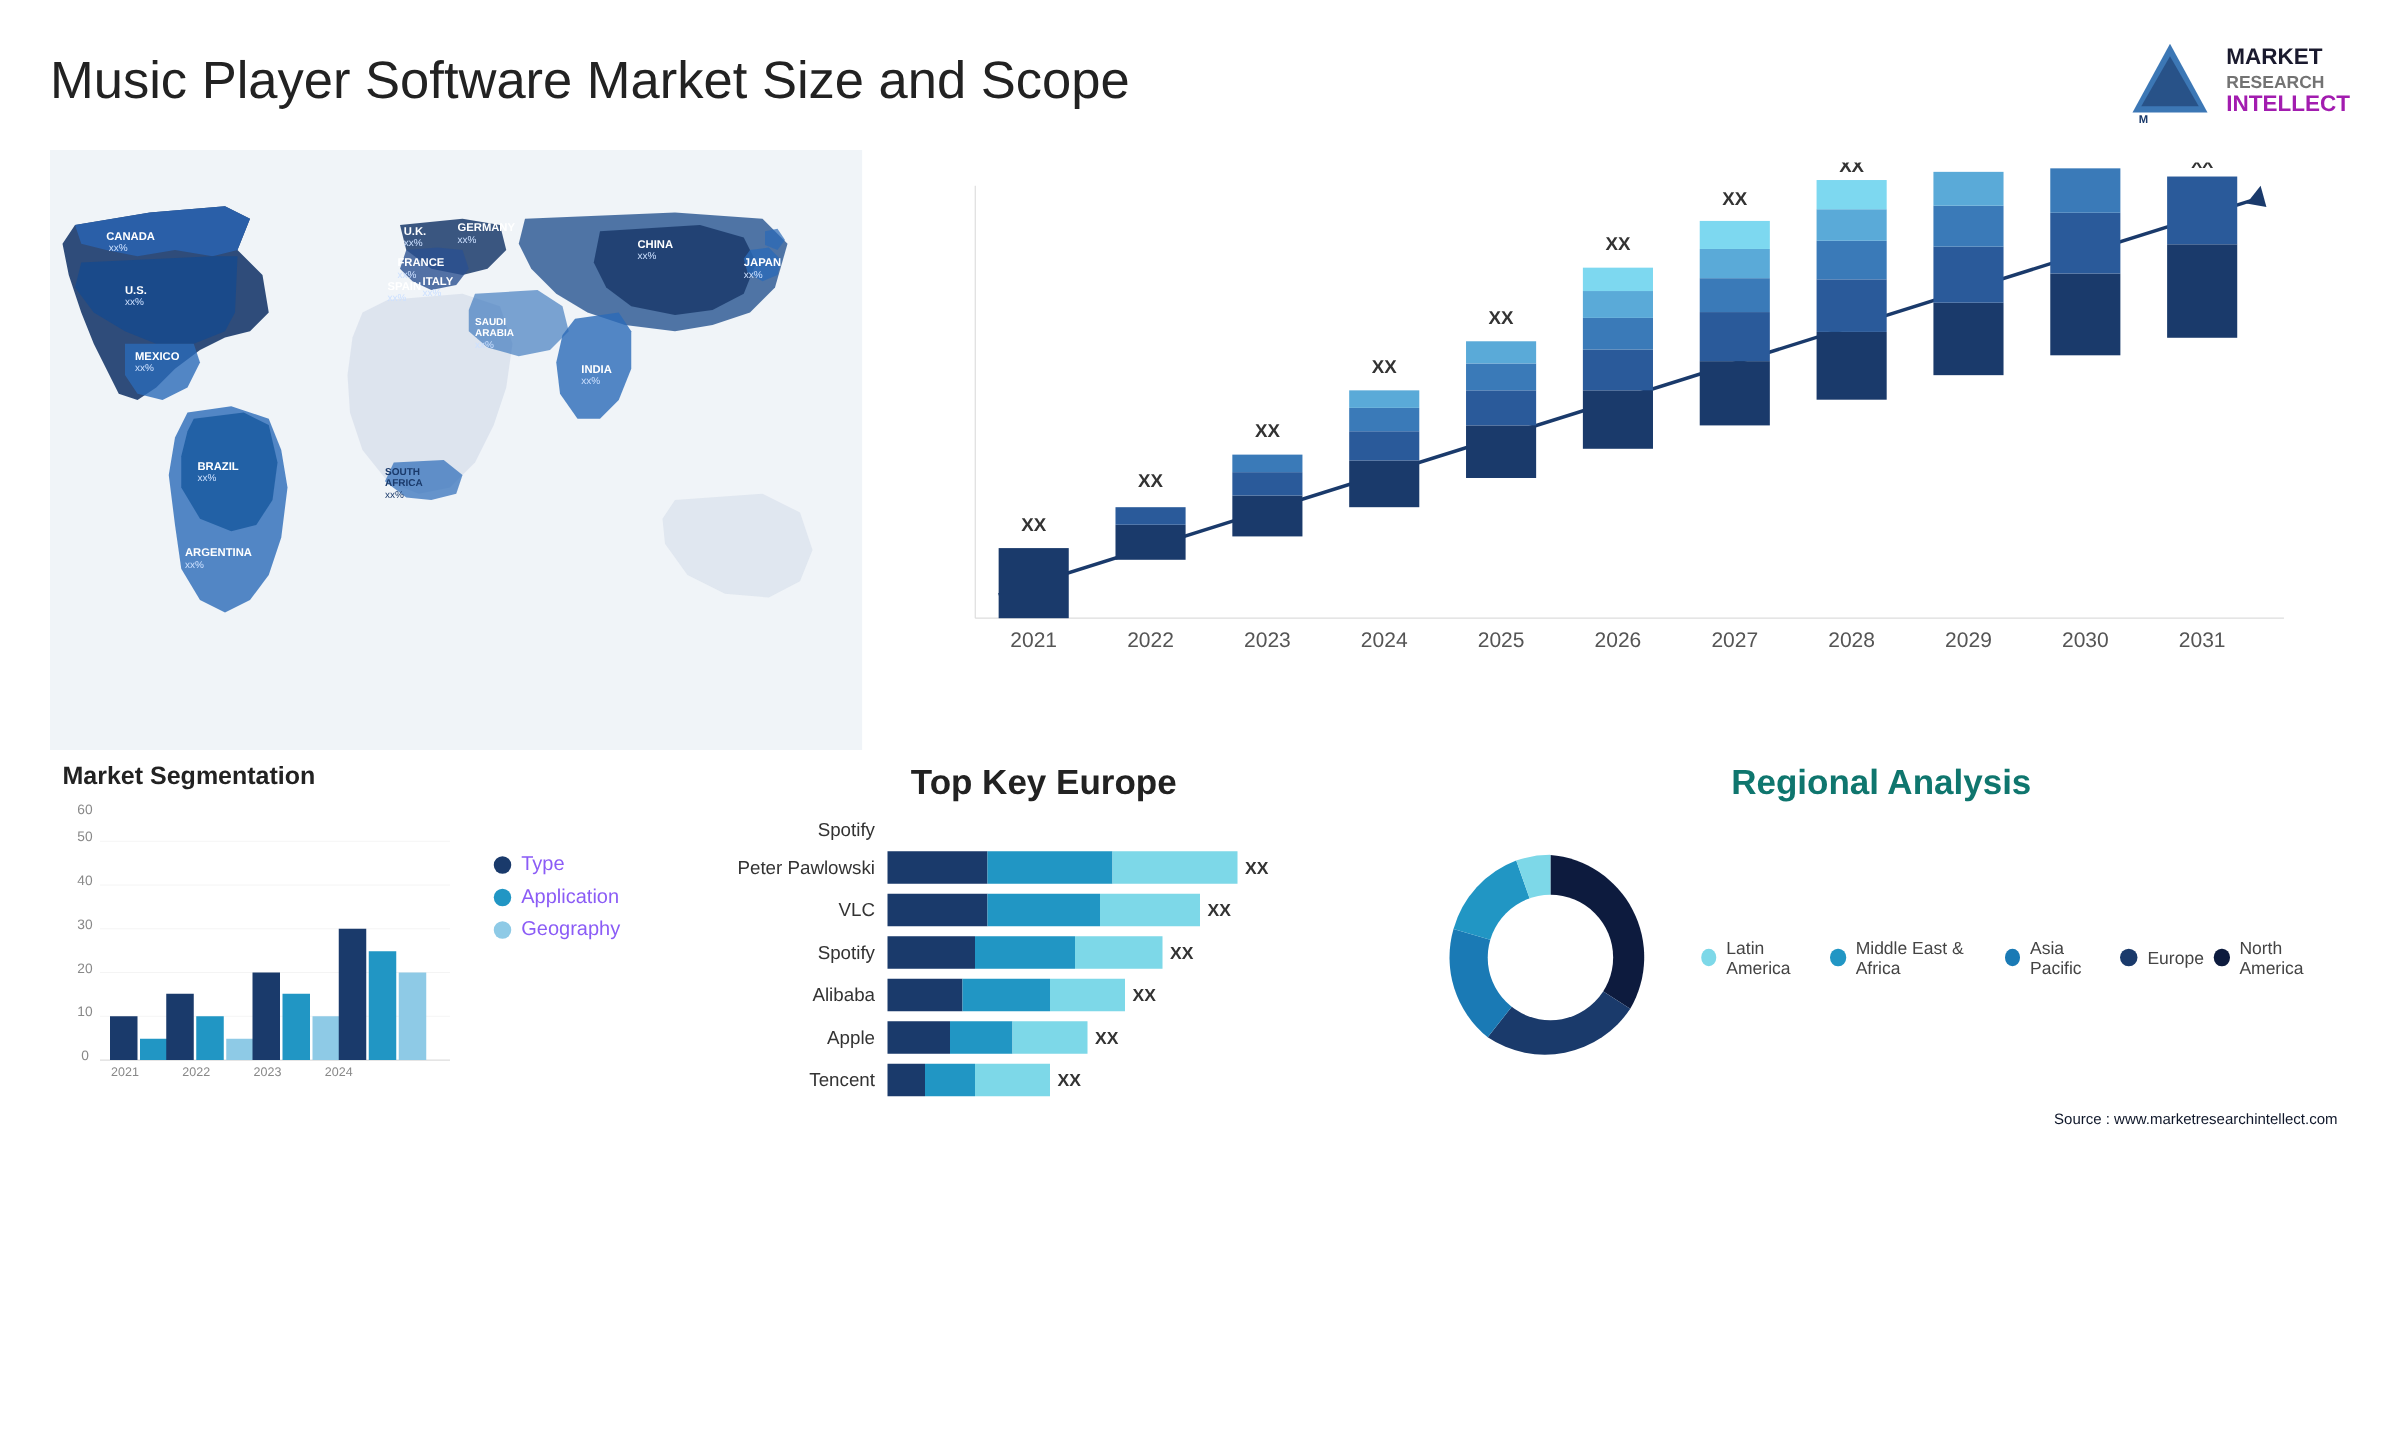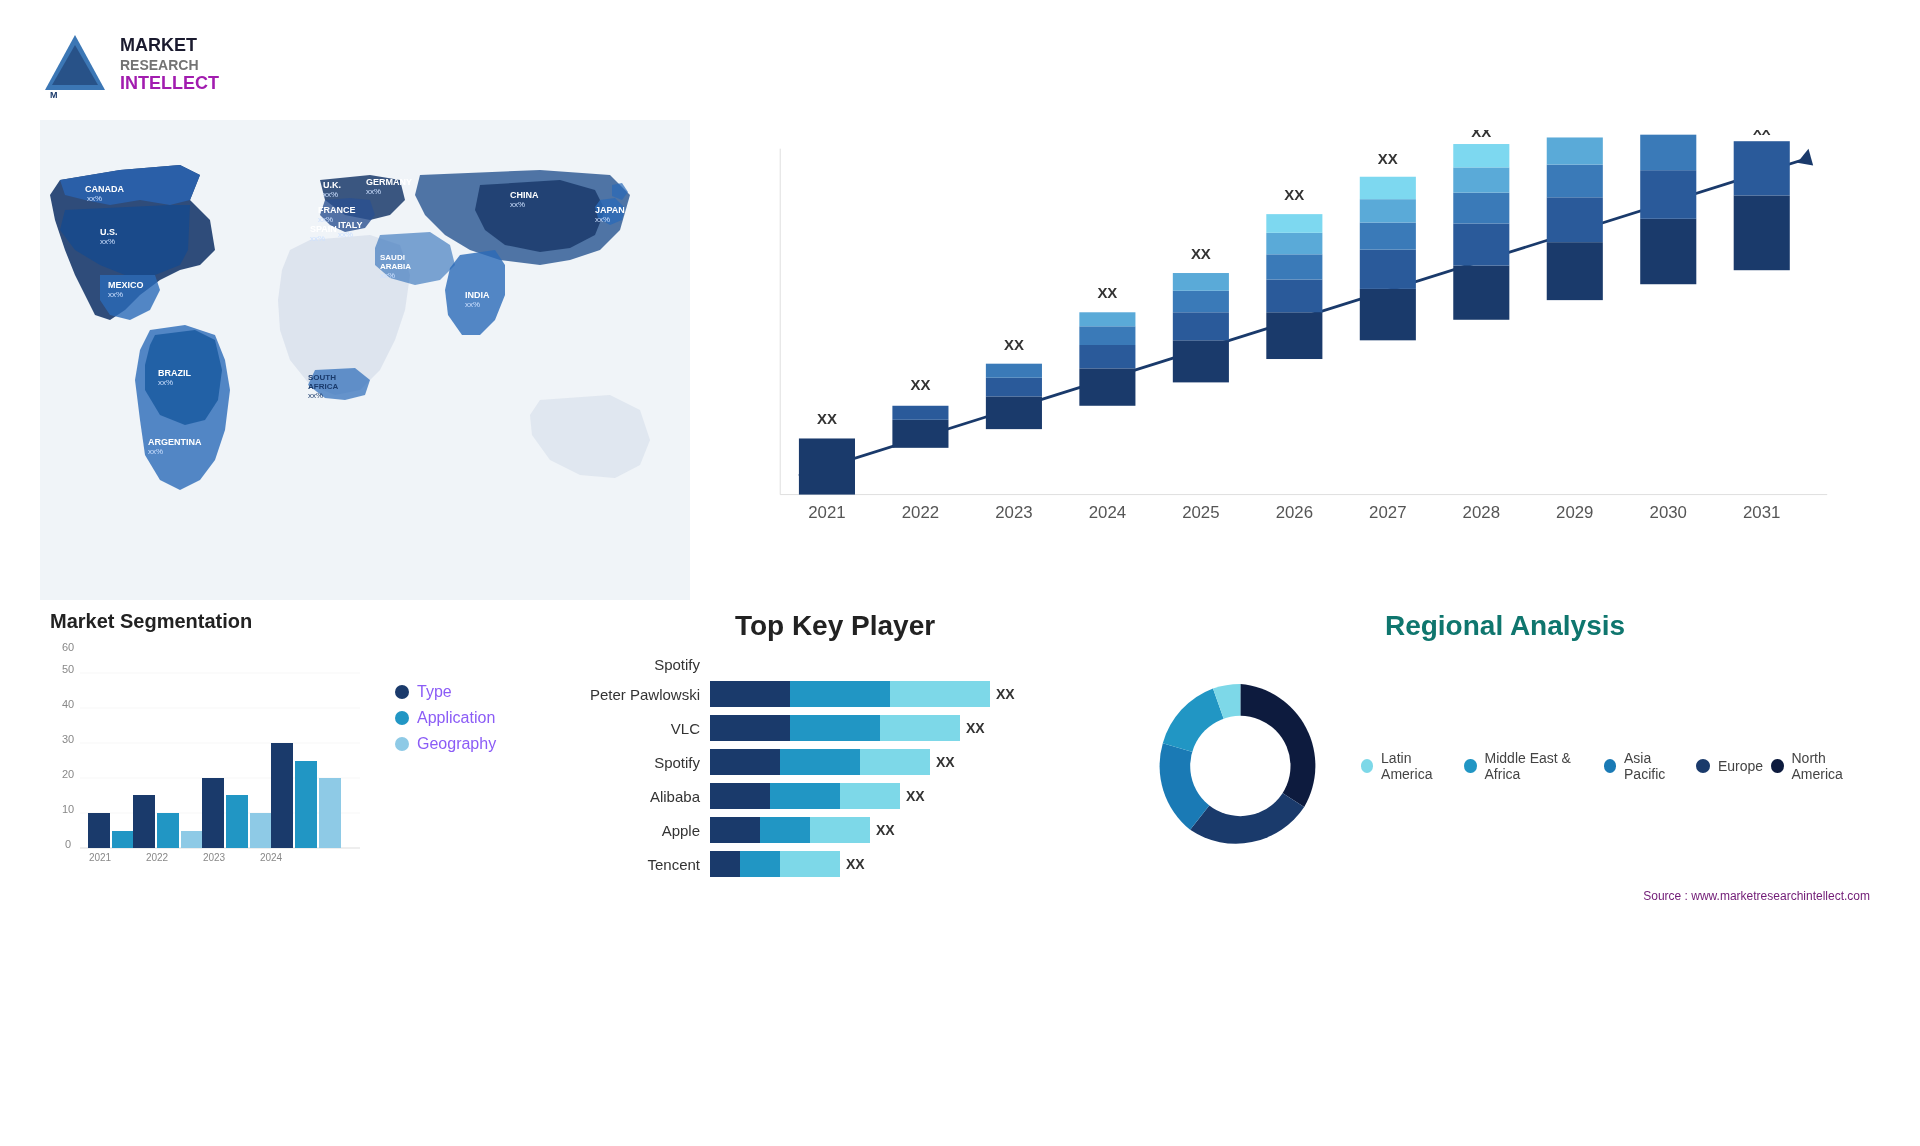--- a/index.html
+++ b/index.html
@@ -162,20 +162,21 @@
       height: 14px;
       border-radius: 50%;
     }
   </style>
 </head>
 <body>
 
 <div class="page-container">
 
   <div class="header">
+    <h1 class="page-title">Music Player Software Market Size and Scope</h1>
     <div class="logo-container">
 
       <svg class="logo-icon" viewBox="0 0 70 70" xmlns="http://www.w3.org/2000/svg">
         <polygon points="35,5 65,60 5,60" fill="#1a5fa8" opacity="0.85"></polygon>
         <polygon points="35,15 58,55 12,55" fill="#1a3a6b" opacity="0.6"></polygon>
         <text x="10" y="68" font-size="9" fill="#1a3a6b" font-weight="bold">M</text>
       </svg>
       <div class="logo-text">
         <span class="logo-text-market">MARKET</span>
         <span class="logo-text-research">RESEARCH</span>
@@ -412,21 +413,21 @@
             </div>
             <div class="legend-item">
               <div class="legend-dot dot-geo"></div>
               <span>Geography</span>
             </div>
           </div>
         </div>
       </div>
 
       <div style="padding: 0 10px;">
-        <h2 class="players-title">Top Key Player</h2>
+        <h2 class="players-title">Top Key Europe</h2>
 
         <div class="player-row">
           <div class="player-name">Spotify</div>
           <div class="player-bar-container"></div>
         </div>
 
         <div class="player-row">
           <div class="player-name">Peter Pawlowski</div>
           <div class="player-bar-container">
             <div class="player-bar" style="width:280px;">
@@ -536,20 +537,20 @@
               <span>Europe</span>
             </div>
             <div class="regional-legend-item">
               <div class="regional-dot" style="background:#0d1b3e;"></div>
               <span>North America</span>
             </div>
           </div>
         </div>
 
         <div style="text-align:right; margin-top:10px;">
-          <span style="font-size:12px; color:#701a75;">Source : www.marketresearchintellect.com</span>
+          <span style="font-size:12px; color:#0f172a;">Source : www.marketresearchintellect.com</span>
         </div>
       </div>
 
     </div>
   </div>
 
 </div>
 
 </body></html>

